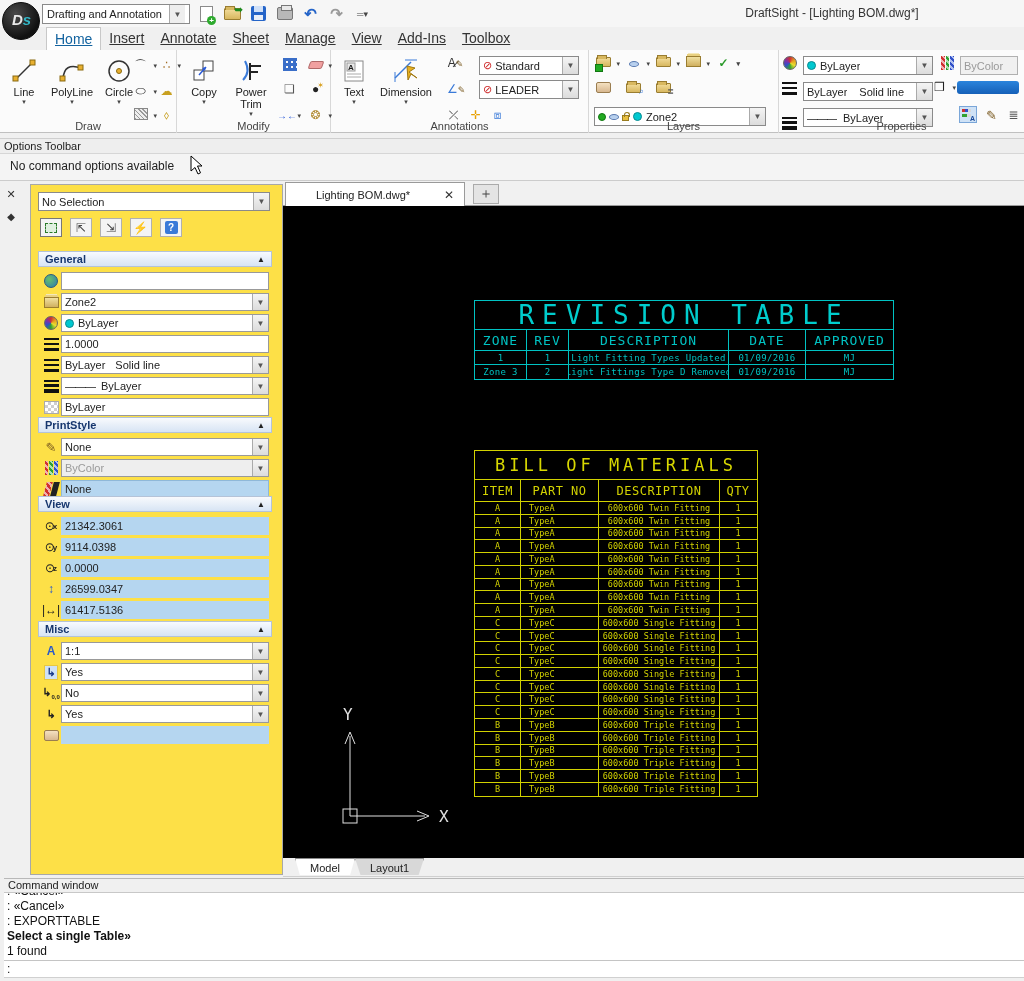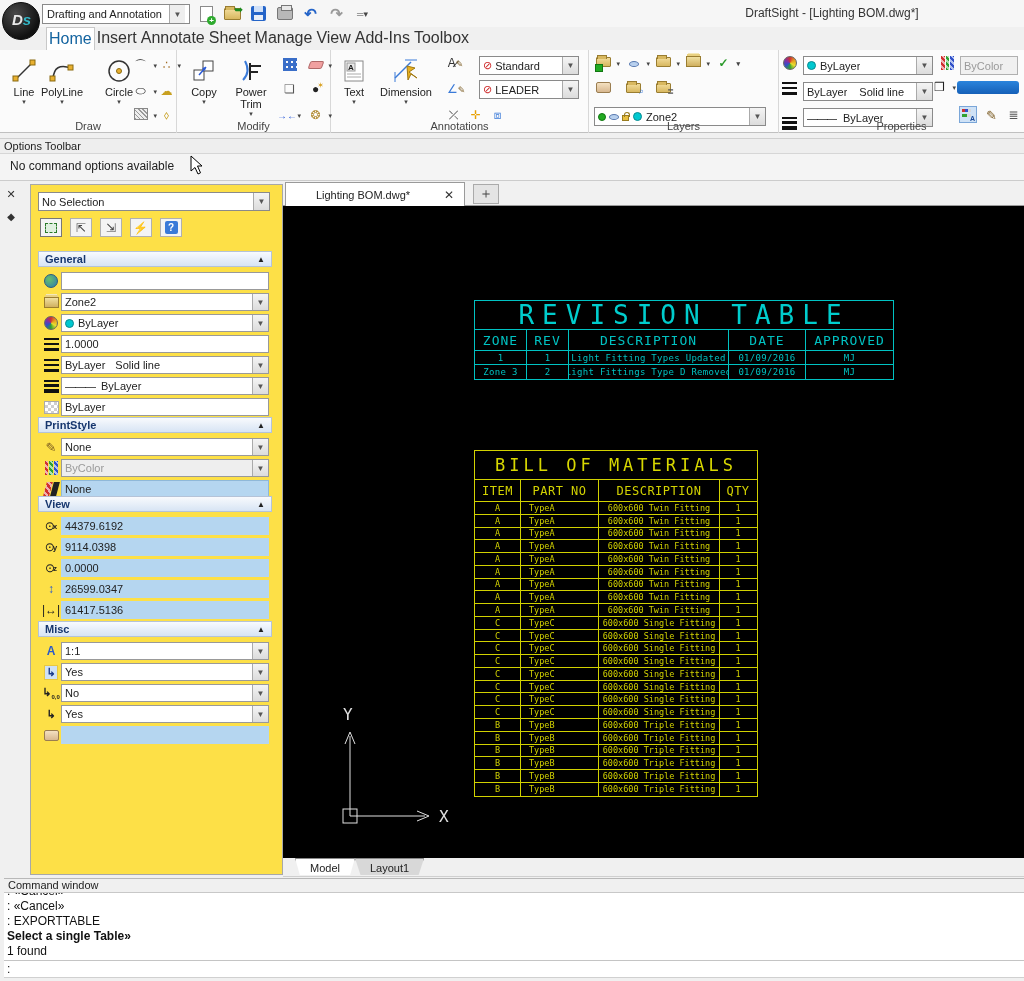--- a/index.html
+++ b/index.html
@@ -29,21 +29,21 @@
   .i-save:after { content:""; position:absolute; left:3px; bottom:1px; width:9px; height:5px; background:#e8eef8; }
   .i-print { width:16px; height:13px; background:#b8b8b8; border:1px solid #777; border-radius:2px; position:relative; }
   .i-print:before { content:""; position:absolute; left:3px; top:-3px; width:9px; height:4px; background:#e8e8e8; border:1px solid #777; }
   .glyph { font-size:15px; font-weight:bold; }
   .undo { color:#2464c8; } .redo { color:#9a9a9a; }
   .qmore { font-size:9px; color:#444; letter-spacing:0; }
   .apptitle { position:absolute; left:640px; top:6px; width:384px; text-align:center; font-size:12px; color:#333; }
 
   
   .tabbar { position:absolute; left:46px; top:27px; height:23px; display:flex; }
-  .rtab { padding:0 2px; line-height:22px; font-size:16px; color:#333; }
+  .rtab { padding:0 8px; line-height:22px; font-size:14px; color:#333;text-decoration:underline; }
   .rtab.active { background:#fff; color:#1464a0; border:1px solid #c8c8c8; border-bottom:none; }
 
   
   .ribbon { position:absolute; left:0; top:50px; width:1024px; height:83px; background:#fbfbfb; border-bottom:1px solid #c0c0c0; }
   .rsec { position:absolute; top:0; height:83px; border-right:1px solid #d8d8d8; }
   .rsec .seclabel { position:absolute; bottom:1px; left:0; right:0; text-align:center; font-size:11px; color:#444; }
   .bigbtn { position:absolute; display:flex; flex-direction:column; align-items:center; font-size:11px; color:#222; }
   .bigbtn .bicon { height:30px; display:flex; align-items:center; justify-content:center; }
   .bigbtn .blabel { line-height:12px; text-align:center; }
   .dropcaret { font-size:7px; color:#444; line-height:7px; }
@@ -251,21 +251,21 @@
         <span class="bicon">
           <svg width="26" height="26">
               <line x1="5" y1="21" x2="21" y2="5" stroke="#333" stroke-width="1.5"></line>
               <rect x="2" y="18" width="5" height="5" fill="#e8b030" stroke="#8a6a10"></rect>
               <rect x="19" y="2" width="5" height="5" fill="#e8b030" stroke="#8a6a10"></rect>
             </svg>
         </span>
         <span class="blabel">Line</span>
         <span class="dropcaret">▾</span>
       </div>
-      <div class="bigbtn" style="left:36px;top:6px;width:52px;">
+      <div class="bigbtn" style="left:46px;top:6px;width:52px;">
         <span class="bicon">
           <svg width="28" height="26">
               <path d="M5 21 Q6 4 23 10" fill="none" stroke="#333" stroke-width="1.5"></path>
               <rect x="2" y="18" width="5" height="5" fill="#e8b030" stroke="#8a6a10"></rect>
               <rect x="20" y="7" width="5" height="5" fill="#e8b030" stroke="#8a6a10"></rect>
             </svg>
         </span>
         <span class="blabel">PolyLine</span>
         <span class="dropcaret">▾</span>
       </div>
@@ -574,21 +574,21 @@
         </div>
     </div>
 
     <div class="sechdr" style="top:311px;">
       <span>View</span>
         <span class="up">▲</span>
     </div>
     <div class="prow" style="top:332px;">
       <span class="picon">⊙<span class="viewsub">x</span></span>
       <div class="pfield blue">
-          <span>44379.6192</span>
+          <span>21342.3061</span>
         </div>
     </div>
     <div class="prow" style="top:353px;">
       <span class="picon">⊙<span class="viewsub">y</span></span>
       <div class="pfield blue">
           <span>9114.0398</span>
         </div>
     </div>
     <div class="prow" style="top:374px;">
       <span class="picon">⊙<span class="viewsub">z</span></span>

